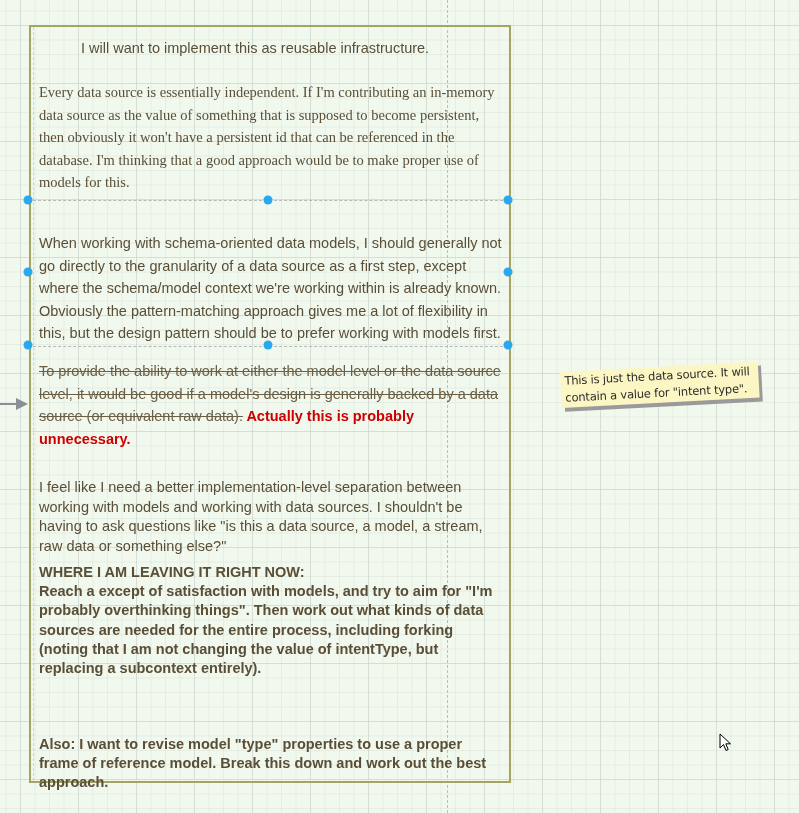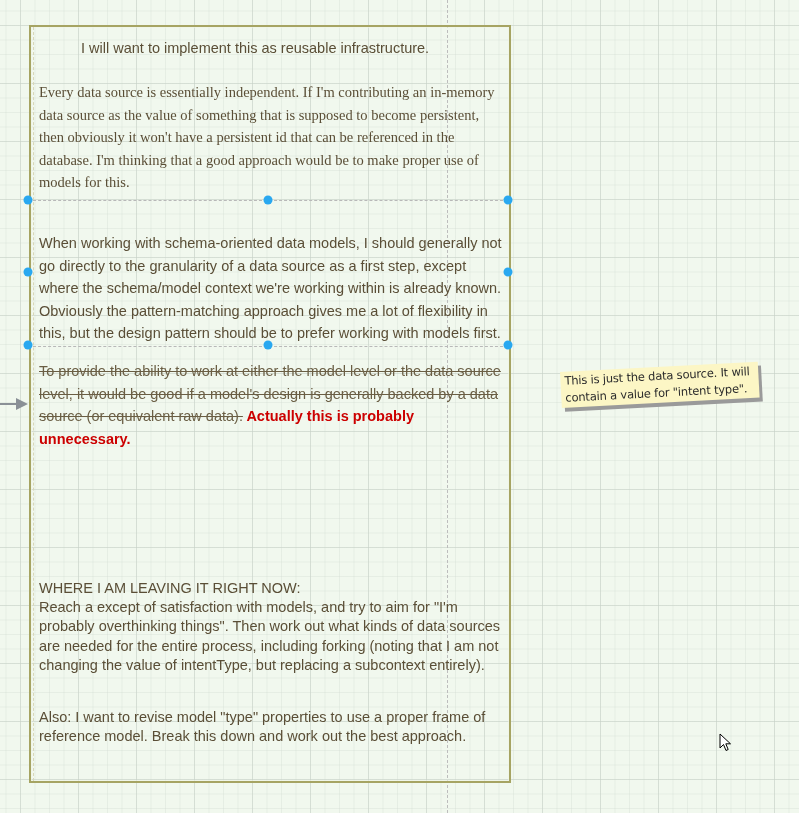--- a/index.html
+++ b/index.html
@@ -31,22 +31,22 @@
   .block {
     position: absolute; left: 8px; right: 4px;
     font-family: "Liberation Sans", sans-serif;
     color: #5a4e36; font-size: 14.5px; line-height: 22.5px;
   }
   .b1 { top: 10px; margin-left: 42px; }
   .b2 { top: 54px; font-family: Liberation Serif, serif; }
   .b3 { top: 181px; margin-top: 24px; }
   .b4 { top: 333px; }
   .b5 { top: 451px; line-height: 19.5px; }
-  .b6 { top: 552px; line-height: 19.2px; font-weight: normal; }
-  .b7 { top: 681px; line-height: 19.2px; font-weight: normal; }
+  .b6 { top: 536px; line-height: 19.2px; font-weight: bold; }
+  .b7 { top: 708px; line-height: 19.2px; font-weight: bold; }
   .strike { text-decoration: line-through; color: #6a5e44; margin-top: 32px; }
   .red { color: #cc0000; font-weight: bold; }
   .sel-box {
     position: absolute; left: 28px; top: 200px; width: 480px; height: 145px;
     border-top: 1px dashed #b8b8b8; border-bottom: 1px dashed #b8b8b8;
   }
   .handle {
     position: absolute; width: 9px; height: 9px; border-radius: 50%;
     background: #29a8f0; transform: translate(-50%, -50%);
   }
@@ -79,20 +79,23 @@
   </div>
   <div class="block b2">
     <span>Every data source is essentially independent. If I'm contributing an in-memory data source as the value of something that is supposed to become persistent, then obviously it won't have a persistent id that can be referenced in the database. I'm thinking that a good approach would be to make proper use of models for this.</span>
   </div>
   <div class="block b3">
     <span>When working with schema-oriented data models, I should generally not go directly to the granularity of a data source as a first step, except where the schema/model context we're working within is already known. Obviously the pattern-matching approach gives me a lot of flexibility in this, but the design pattern should be to prefer working with models first.</span>
   </div>
   <div class="block b4">
     <span class="strike">To provide the ability to work at either the model level </span><span class="strike" style="">or</span><span class="strike"> the data source level, it would be good if a model's design is generally backed by a data source (or equivalent raw data).</span><span class="red"> Actually this is probably unnecessary.</span>
   </div>
+  <div class="block b5">
+    <span>I feel like I need a better implementation-level separation between working with models and working with data sources. I shouldn't be having to ask questions like "is this a data source, a model, a stream, raw data or something else?"</span>
+  </div>
   <div class="block b6">
     <div>WHERE I AM LEAVING IT RIGHT NOW:</div>
     <div>Reach a except of satisfaction with models, and try to aim for "I'm probably overthinking things". Then work out what kinds of data sources are needed for the entire process, including forking (noting that I am not changing the value of intentType, but replacing a subcontext entirely).</div>
   </div>
   <div class="block b7">
     <span>Also: I want to revise model "type" properties to use a proper frame of reference model. Break this down and work out the best approach.</span>
   </div>
 </div>
 
 <div class="sel-box"></div>

